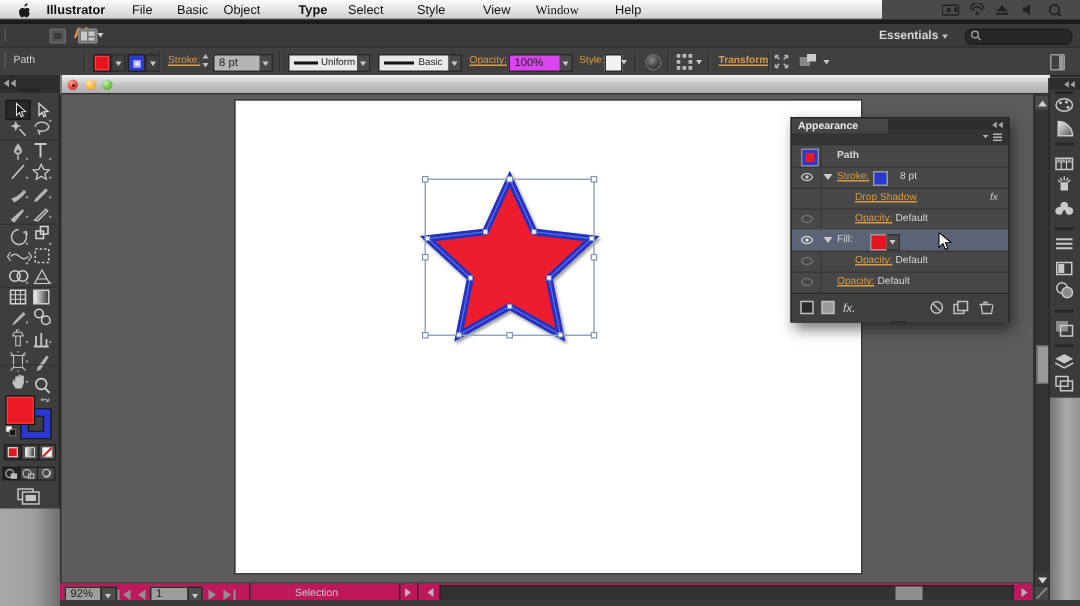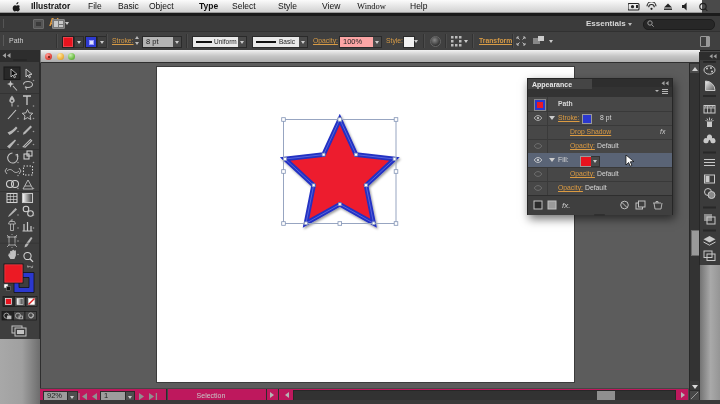--- a/index.html
+++ b/index.html
@@ -1,19 +1,19 @@
 <!DOCTYPE html>
 <html><head><meta charset="utf-8">
 <style>
 html,body{margin:0;padding:0;}
 body{width:720px;height:404px;overflow:hidden;font-family:"Liberation Sans",sans-serif;background:#4a4a4a;}
 #page{position:relative;width:720px;height:404px;}
 .abs{position:absolute;}
 
-#menubar{left:0;top:0;width:702px;height:12px;background:linear-gradient(#fbfbfb,#d2d2d2);border-bottom:1px solid #9a9a9a;}
+#menubar{left:0;top:0;width:588px;height:12px;background:linear-gradient(#fbfbfb,#d2d2d2);border-bottom:1px solid #9a9a9a;}
 #menubar .mi{position:absolute;top:0;height:12px;line-height:13px;font-size:8.5px;color:#111;}
 #gap1{left:0;top:13px;width:720px;height:3px;background:#1b1b1b;}
 
 #appbar{left:0;top:16px;width:720px;height:15px;background:#3b3b3b;border-bottom:1px solid #313131;}
 
 #ctrlbar{left:0;top:32px;width:720px;height:18px;background:#404040;border-bottom:1px solid #232323;}
 .osep{position:absolute;top:2px;height:14px;width:1px;background:#333;border-right:1px solid #4c4c4c;}
 .olab{position:absolute;font-size:6.8px;color:#d79b46;}
 .wlab{position:absolute;font-size:7px;color:#cfcfcf;}
 
@@ -138,21 +138,21 @@
         <div style="position:absolute;left:1.5px;top:4px;width:0;height:0;border-left:2.5px solid transparent;border-right:2.5px solid transparent;border-top:3px solid #ccc;"></div>
       </div>
   <div class="abs" style="left:252px;top:3.5px;width:46px;height:10px;background:#e9e9e9;border:1px solid #2a2a2a;">
         <div style="position:absolute;left:3px;top:4.5px;width:20px;height:1.5px;background:#111;"></div>
         <span style="position:absolute;left:26px;top:0;font-size:6.5px;color:#222;line-height:10px;">Basic</span>
       </div>
   <div class="abs" style="left:299px;top:3.5px;width:8px;height:10px;background:#4a4a4a;border:1px solid #2a2a2a;border-left:none;">
         <div style="position:absolute;left:1.5px;top:4px;width:0;height:0;border-left:2.5px solid transparent;border-right:2.5px solid transparent;border-top:3px solid #ccc;"></div>
       </div>
   <span class="olab" style="left:313px;top:5px;text-decoration:underline;">Opacity:</span>
-  <div class="abs" style="left:339px;top:3.5px;width:33px;height:10px;background:#fca5a5;border:1px solid #2a2a2a;font-size:7.5px;color:#222;line-height:10px;padding-left:3px;">100%</div>
+  <div class="abs" style="left:339px;top:3.5px;width:33px;height:10px;background:#d946ef;border:1px solid #2a2a2a;font-size:7.5px;color:#222;line-height:10px;padding-left:3px;">100%</div>
   <div class="abs" style="left:373px;top:3.5px;width:8px;height:10px;background:#4a4a4a;border:1px solid #2a2a2a;border-left:none;">
         <div style="position:absolute;left:1.5px;top:4px;width:0;height:0;border-left:2.5px solid transparent;border-right:2.5px solid transparent;border-top:3px solid #ccc;"></div>
       </div>
   <span class="olab" style="left:386px;top:5px;">Style:</span>
   <div class="abs" style="left:403px;top:4px;width:10px;height:10px;background:#f2f2f2;border:1px solid #2a2a2a;"></div>
   <div class="abs" style="left:414px;top:8px;width:0;height:0;border-left:2.5px solid transparent;border-right:2.5px solid transparent;border-top:3px solid #ccc;"></div>
   <div class="osep" style="left:423px;"></div>
   <div class="abs" style="left:430px;top:4px;width:9px;height:9px;border-radius:50%;background:radial-gradient(circle at 40% 35%,#888,#333 70%);border:1px solid #666;"></div>
   <div class="osep" style="left:445px;"></div>
   <svg class="abs" style="left:451px;top:4px;" width="11" height="11" viewBox="0 0 11 11">

